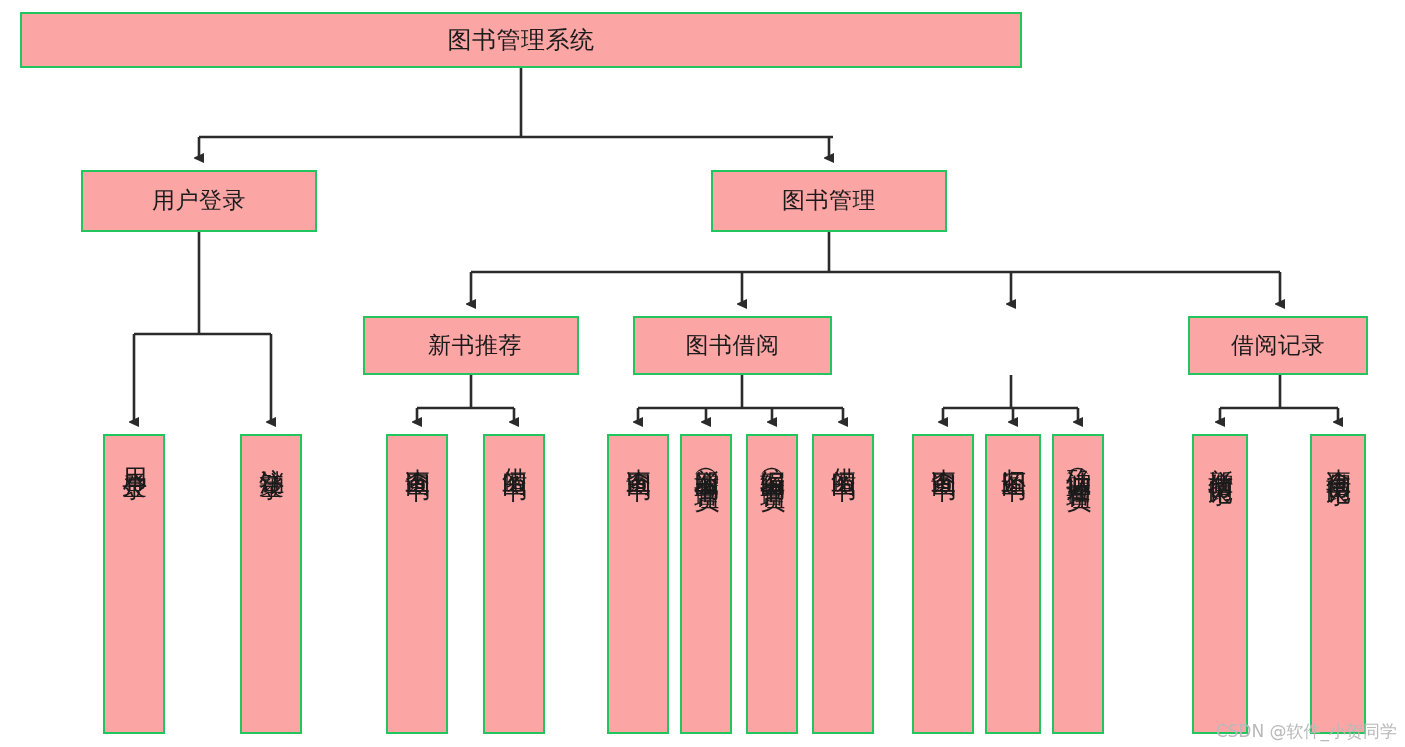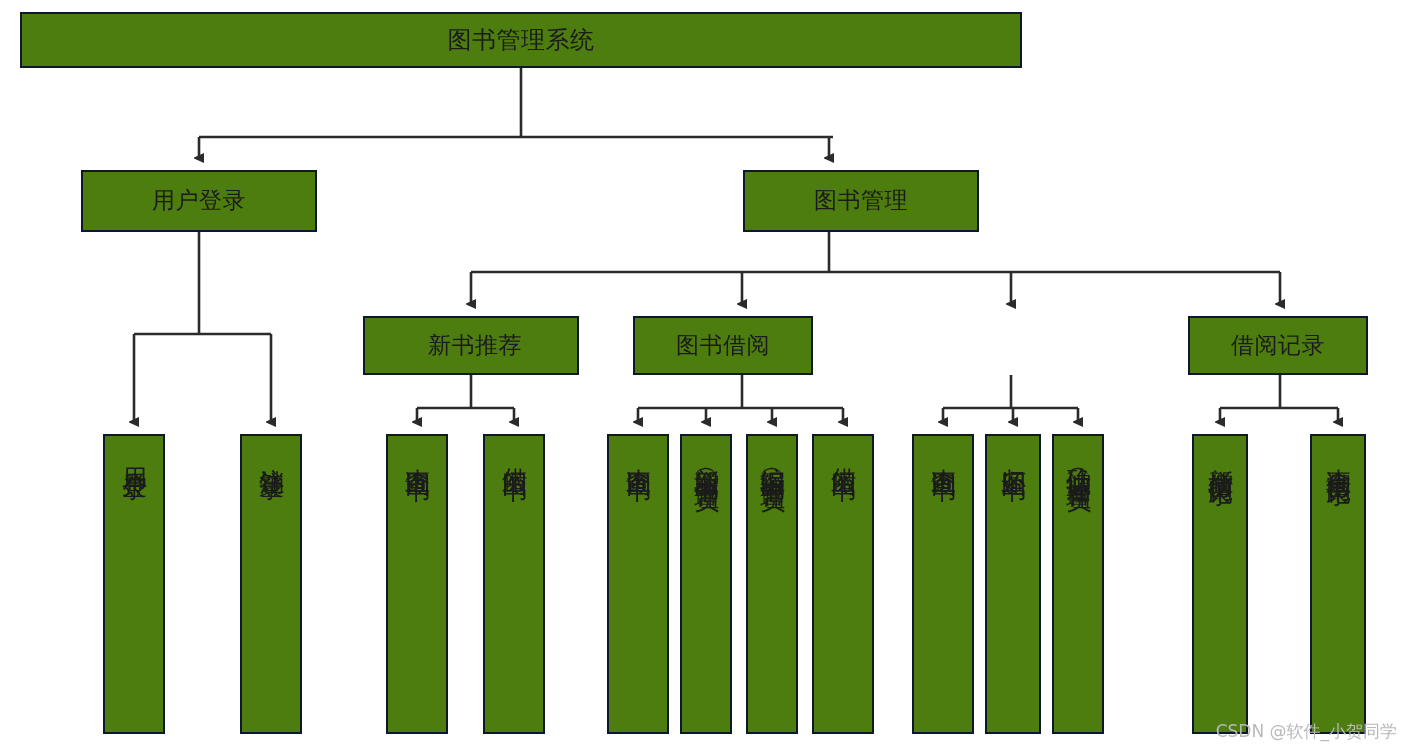--- a/index.html
+++ b/index.html
@@ -22,22 +22,22 @@
     position: absolute;
     left: 0;
     top: 0;
     width: 1405px;
     height: 747px;
     pointer-events: none;
   }
   .node {
     position: absolute;
     box-sizing: border-box;
-    background: #4d7c0f;
-    border: 2px solid #0f172a;
+    background: #fca5a5;
+    border: 2px solid #22c55e;
     display: flex;
     align-items: center;
     justify-content: center;
     color: #1b1b1b;
     z-index: 2;
   }
   .node .label {
     display: block;
     text-align: center;
     line-height: 1.18;
@@ -130,29 +130,29 @@
   </svg>
 
   <div class="node horiz root" style="left:20px; top:12px; width:1002px; height:56px;">
     <span class="label">图书管理系统</span>
   </div>
 
   <div class="node horiz" style="left:81px; top:170px; width:236px; height:62px;">
     <span class="label">用户登录</span>
   </div>
 
-  <div class="node horiz" style="left:743px; top:170px; width:236px; height:62px;">
+  <div class="node horiz" style="left:711px; top:170px; width:236px; height:62px;">
     <span class="label">图书管理</span>
   </div>
 
   <div class="node horiz" style="left:363px; top:316px; width:216px; height:59px;padding-left:8px;">
     <span class="label">新书推荐</span>
   </div>
 
-  <div class="node horiz" style="left:633px; top:316px; width:180px; height:59px;">
+  <div class="node horiz" style="left:633px; top:316px; width:199px; height:59px;">
     <span class="label">图书借阅</span>
   </div>
 
 
   <div class="node horiz" style="left:1148px; top:316px; width:180px; height:59px;margin-left:40px;">
     <span class="label">借阅记录</span>
   </div>
 
   <div class="node vert" style="left:103px; top:434px; width:62px; height:300px;">
     <span class="label">用户登录</span>

